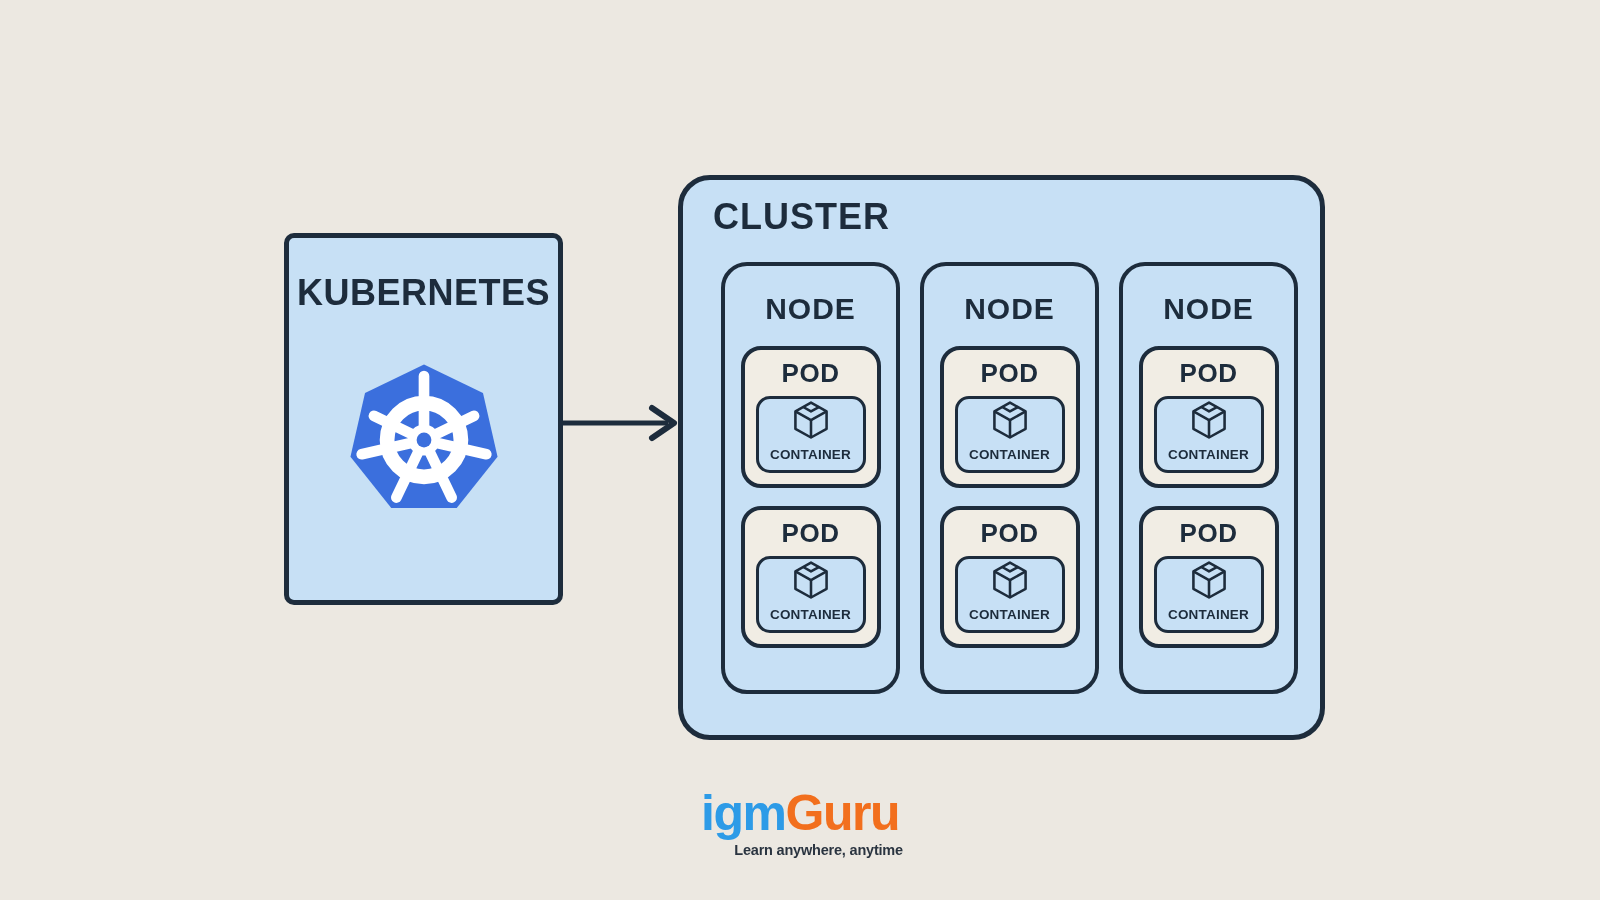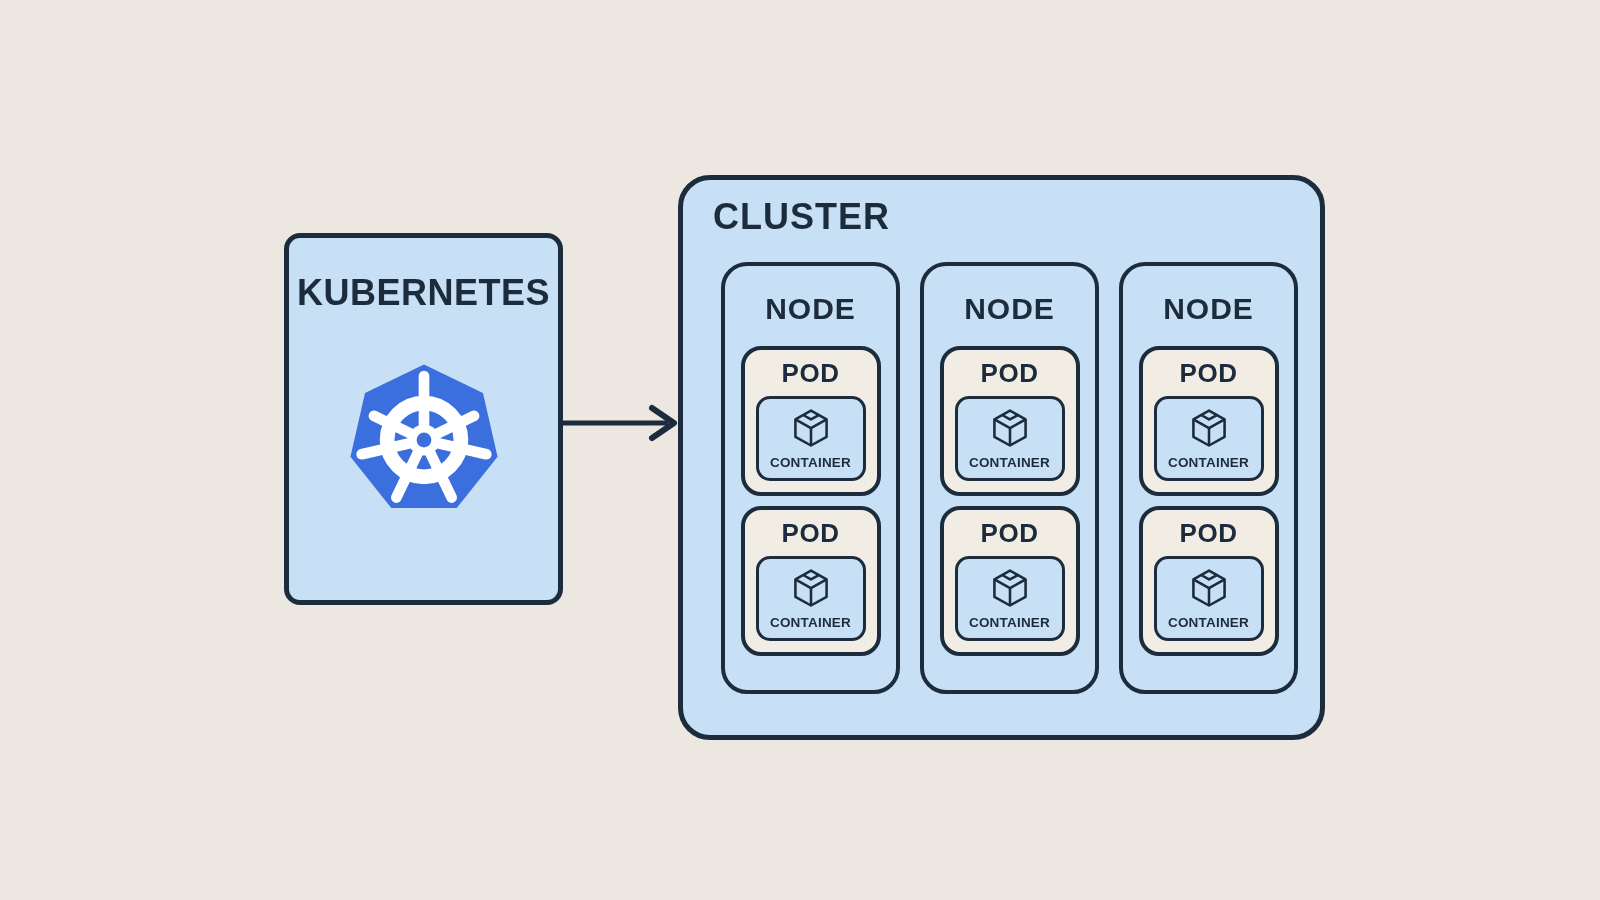--- a/index.html
+++ b/index.html
@@ -26,21 +26,21 @@
     background: var(--bg);
   }
 
   
   .k8s-box {
     position: absolute;
     left: 284px; top: 233px;
     width: 279px; height: 372px;
     background: var(--blue);
     border: 5px solid var(--navy);
-    border-radius: 16px;
+    border-radius: 10px;
     display: flex;
     flex-direction: column;
     align-items: center;
     padding-top: 34px;
   }
   .k8s-label {
     font-size: 36px;
     font-weight: 800;
     letter-spacing: 0.5px;
     color: var(--navy);
@@ -97,21 +97,21 @@
   .node-label {
     font-size: 30px;
     font-weight: 800;
     letter-spacing: 1px;
     color: var(--navy);
   }
   .pods-col {
     margin-top: 20px;
     display: flex;
     flex-direction: column;
-    gap: 10px;
+    gap: 18px;
     align-items: center;
   }
   .pod-box {
     width: 140px;
     background: var(--cream);
     border: 4px solid var(--navy);
     border-radius: 20px;
     display: flex;
     flex-direction: column;
     align-items: center;
@@ -125,21 +125,21 @@
   }
   .container-box {
     margin-top: 7px;
     width: 110px;
     background: var(--blue);
     border: 3px solid var(--navy);
     border-radius: 14px;
     display: flex;
     flex-direction: column;
     align-items: center;
-    padding: 8px 0 8px 0;
+    padding: 0 0 8px 0;
   }
   .cube-icon { width: 44px; height: 44px; }
   .container-label {
     margin-top: 4px;
     font-size: 13.5px;
     font-weight: 800;
     letter-spacing: 0.2px;
     color: var(--navy);
   }
 
@@ -304,14 +304,18 @@
               </svg>
               <div class="container-label">CONTAINER</div>
             </div>
           </div>
         </div>
       </div>
 
     </div>
   </div>
 
+  <div class="brand">
+    <div class="brand-logo"><span class="igm">igm</span><span class="guru">Guru</span></div>
+    <div class="brand-tagline">Learn anywhere, anytime</div>
+  </div>
 
 </div>
 
 </body></html>

